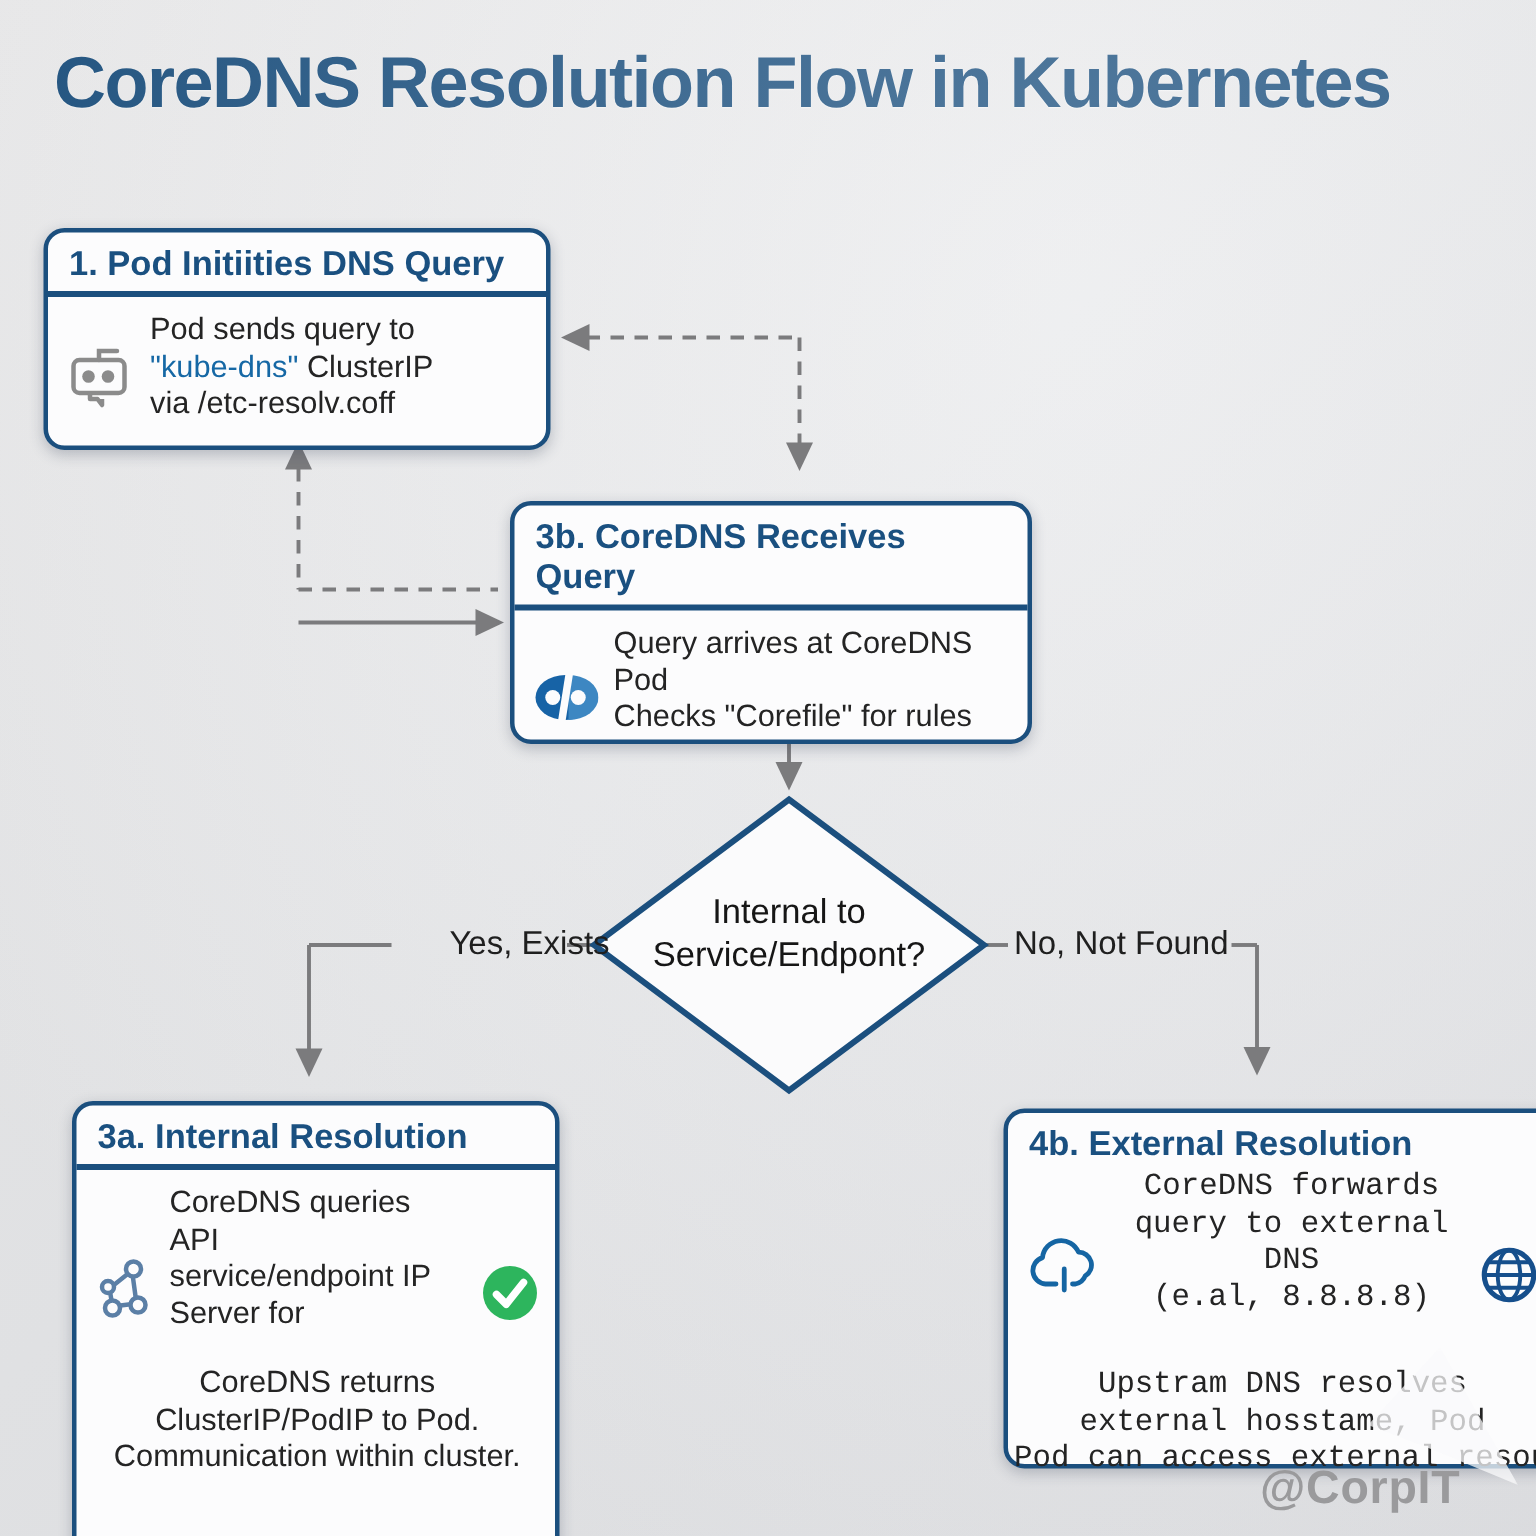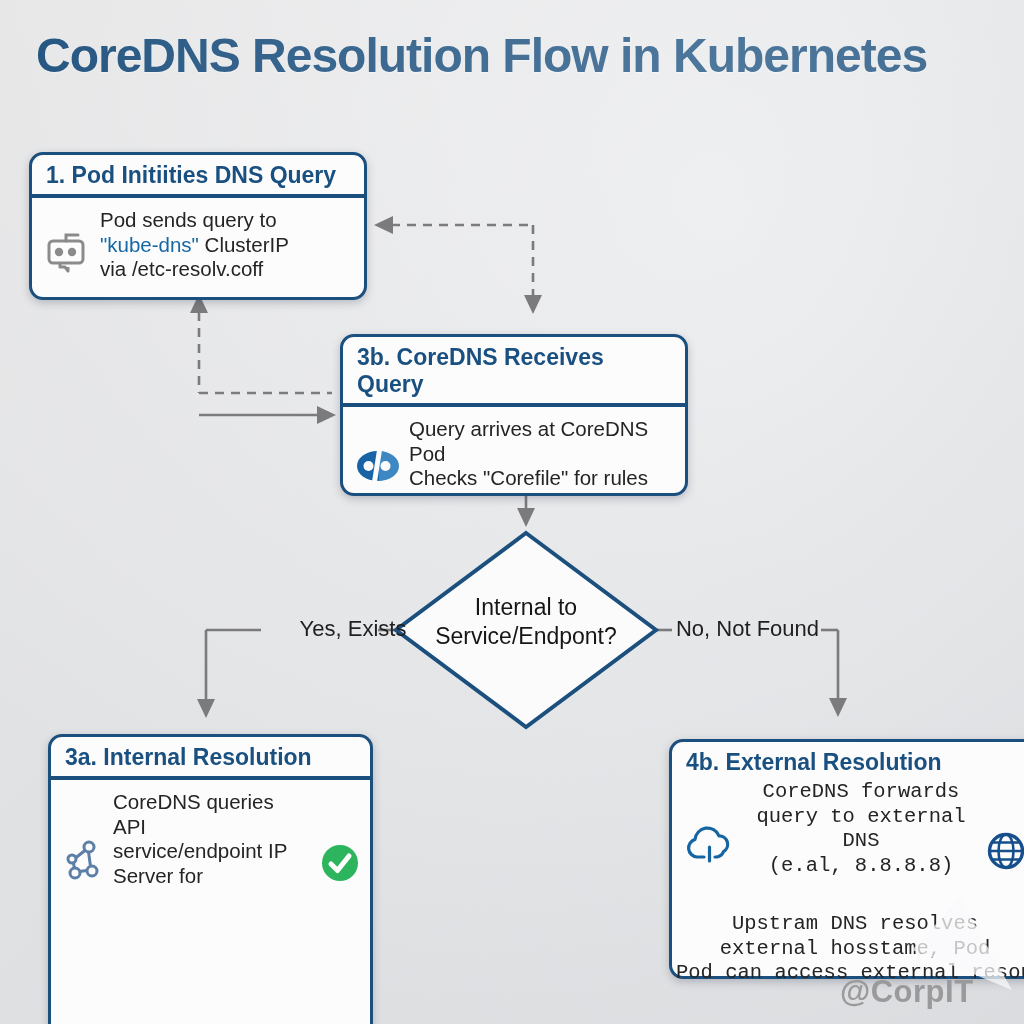--- a/index.html
+++ b/index.html
@@ -163,20 +163,25 @@
           <div>service/endpoint IP</div>
           <div>Server for</div>
         </div>
         <span class="icon">
           <svg width="40" height="40" viewBox="0 0 40 40">
             <circle cx="20" cy="20" r="18" fill="#2db55d"></circle>
             <path d="M11 21 l6.5 6.5 L29 13" stroke="#fff" stroke-width="5" fill="none" stroke-linecap="round" stroke-linejoin="round"></path>
           </svg>
         </span>
       </div>
+      <div class="centered p2">
+        <div>CoreDNS returns</div>
+        <div>ClusterIP/PodIP to Pod.</div>
+        <div>Communication within cluster.</div>
+      </div>
     </div>
   </div>
 
   <div class="box" style="left:669px;top:727px;width:370px;height:240px;">
     <div class="box-header" style="padding-bottom:0;">4b. External Resolution</div>
     <div class="box-body" style="padding-top:4px;font-family:Liberation Mono, monospace;">
       <div class="row">
         <span class="icon">
           <svg width="52" height="50" viewBox="0 0 52 50">
             <g stroke="#1565a3" stroke-width="3.2" fill="none" stroke-linecap="round" stroke-linejoin="round">

